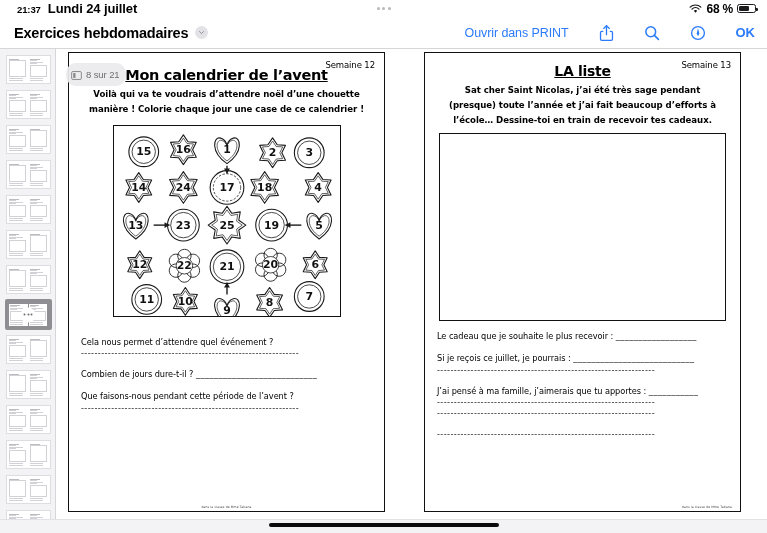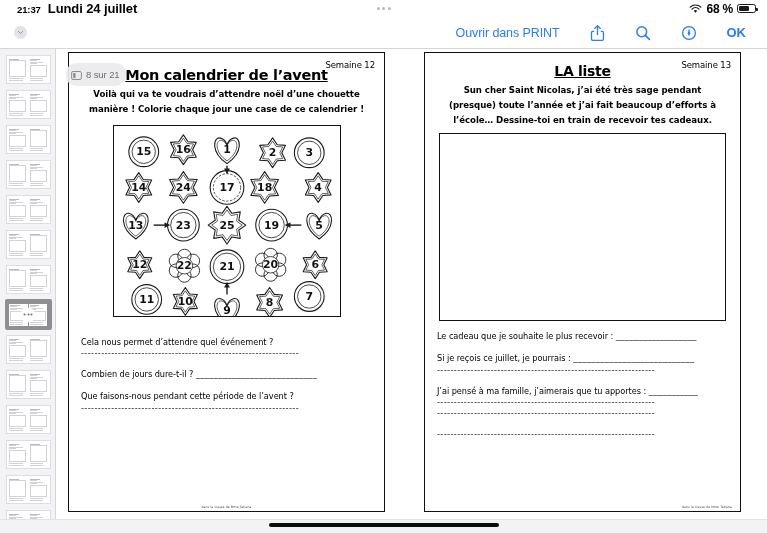--- a/index.html
+++ b/index.html
@@ -57,21 +57,21 @@
     display: flex; align-items: center;
     border-bottom: 0.5px solid #d6d6da;
     z-index: 30;
   }
   .nav-title-wrap { position: absolute; left: 14px; display: flex; align-items: center; gap: 7px; }
   .nav-title { font-size: 14.5px; font-weight: 600; color: #000; letter-spacing: -0.2px; }
   .chev-badge {
     width: 13px; height: 13px; border-radius: 50%;
     background: #e3e3e7; display: flex; align-items: center; justify-content: center;
   }
-  .nav-actions { position: absolute; right: 21px; display: flex; align-items: center; gap: 30px; }
+  .nav-actions { position: absolute; right: 12px; display: flex; align-items: center; gap: 30px; }
   .nav-link { font-size: 12.5px; color: #2b7bfb; letter-spacing: -0.1px; }
   .nav-ic { display: block; }
   .nav-ok { font-size: 13px; font-weight: 700; color: #2b7bfb; letter-spacing: 0px; }
 
   
   .sidebar {
     position: absolute; top: 49px; left: 0;
     width: 56px; height: 470px;
     background: #f3f3f5;
     border-right: 0.5px solid #d6d6da;
@@ -234,20 +234,21 @@
     </span>
     <span class="batt-pct">68 %</span>
     <span class="batt">
       <span class="batt-fill" style="width:68%"></span>
     </span>
   </div>
 </div>
 
 <div class="nav-bar">
   <div class="nav-title-wrap">
+    <span class="nav-title">Exercices hebdomadaires</span>
     <span class="chev-badge">
       <svg width="7" height="7" viewBox="0 0 10 10">
           <path d="M2 3.6 L5 6.6 L8 3.6" stroke="#8e8e93" stroke-width="1.4" fill="none" stroke-linecap="round" stroke-linejoin="round"></path>
         </svg>
     </span>
   </div>
   <div class="nav-actions">
     <span class="nav-link">Ouvrir dans PRINT</span>
     <span>
       <svg class="nav-ic" width="15" height="18" viewBox="0 0 18 22">
@@ -662,21 +663,21 @@
           <div class="qgap"></div>
           <div class="q"><span>Que faisons-nous pendant cette période de l’avent ? </span></div>
           <div class="fullrule">-----------------------------------------------------------------</div>
         </div>
       <div class="page-credit center">dans la classe de Mme Tatiana</div>
     </div>
 
     <div class="page right">
       <div class="week-tag">Semaine 13</div>
       <div class="page-title small">LA liste</div>
-      <div class="intro">Sun cher Saint Nicolas, j’ai été très sage pendant (presque) toute l’année et j’ai fait beaucoup d’efforts à l’école… Dessine-toi en train de recevoir tes cadeaux.</div>
+      <div class="intro">Sat cher Saint Nicolas, j’ai été très sage pendant (presque) toute l’année et j’ai fait beaucoup d’efforts à l’école… Dessine-toi en train de recevoir tes cadeaux.</div>
 
       <div class="draw-box"></div>
 
       <div class="qblock" id="qright">
           <div class="q"><span>Le cadeau que je souhaite le plus recevoir : </span><span class="dash">__________________</span></div>
           <div class="qgap"></div>
           <div class="q"><span>Si je reçois ce juillet, je pourrais  : </span><span class="dash">___________________________</span></div>
           <div class="fullrule">-----------------------------------------------------------------</div>
           <div class="qgap"></div>
           <div class="q"><span>J’ai pensé à ma famille, j’aimerais que tu apportes : </span><span class="dash">___________</span></div>

